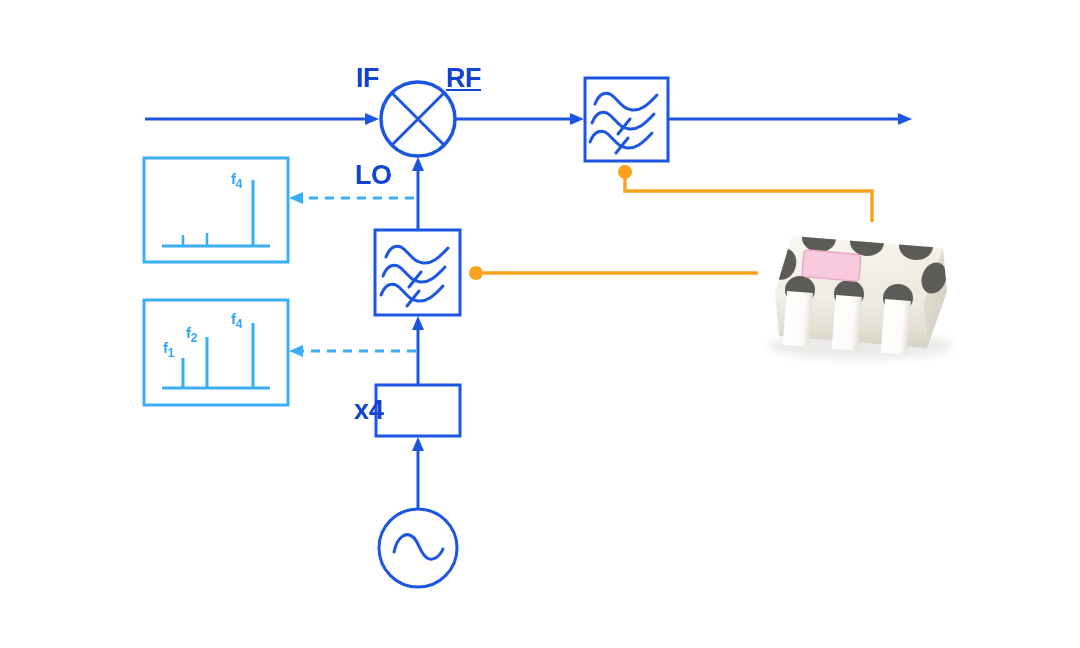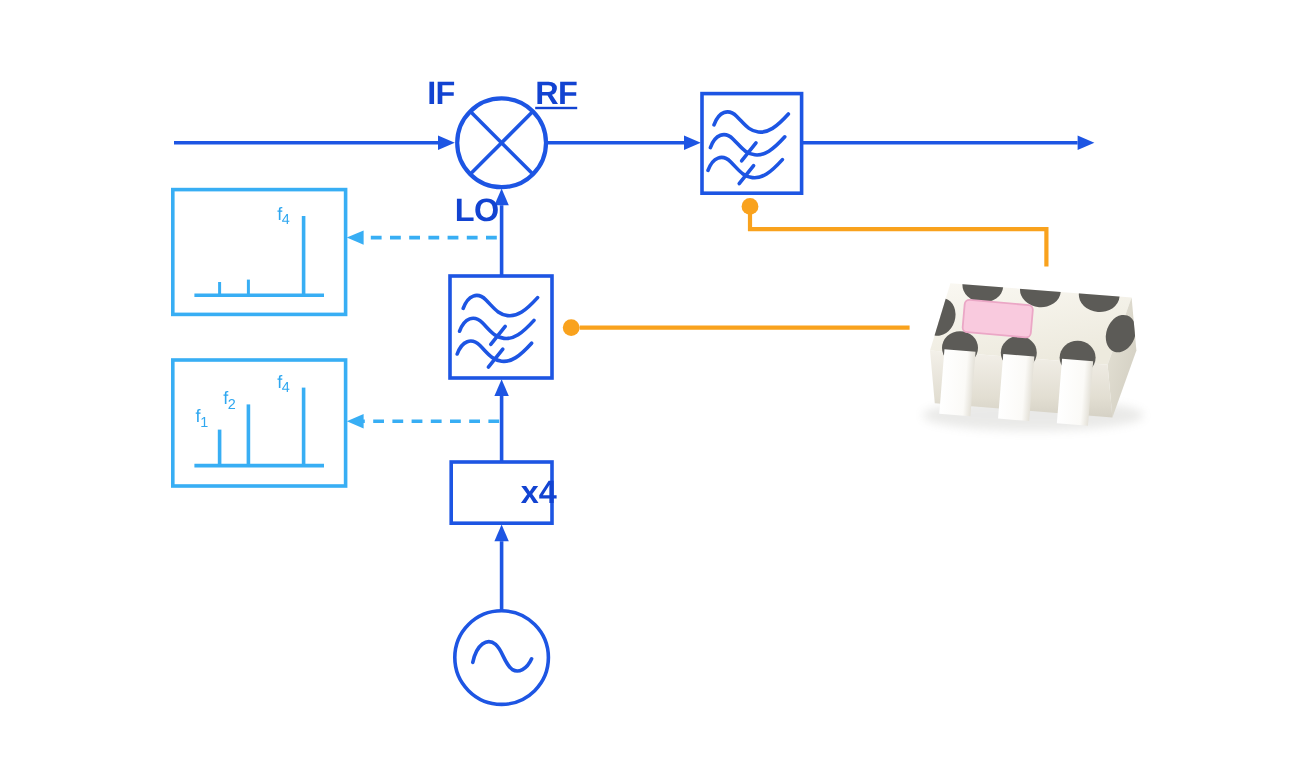--- a/index.html
+++ b/index.html
@@ -7,27 +7,27 @@
     width:1080px;height:648px;position:relative;background:#ffffff;
     font-family:"Liberation Sans","DejaVu Sans",sans-serif;overflow:hidden;
   }
   .stage{position:absolute;left:0;top:0;width:1080px;height:648px;}
   svg.diagram{position:absolute;left:0;top:0;}
   .lbl{
     position:absolute;font-weight:bold;color:#1243d1;
     font-size:27px;letter-spacing:-0.5px;line-height:1;
   }
   .f-label{
-    position:absolute;font-weight:normal;color:#2fa7f0;
+    position:absolute;font-weight:bold;color:#2fa7f0;
     font-size:15px;line-height:1;letter-spacing:-0.3px;
   }
   .f-label sub{font-size:12px;line-height:0;vertical-align:-4px;}
   .x4-wrap{
-    position:absolute;left:380px;top:385px;width:84px;height:51px;
-    display:flex;align-items:center;justify-content:flex-end;
+    position:absolute;left:354px;top:385px;width:84px;height:51px;
+    display:flex;align-items:center;justify-content:flex-start;
   }
   .x4-wrap .x4-text{
     font-weight:bold;color:#1243d1;font-size:27px;line-height:1;
   }
 </style>
 </head>
 <body>
 
 <div class="stage">
 
@@ -165,21 +165,21 @@
       <rect x="71" y="74" width="26" height="54" transform="rotate(4.6 84 74)"></rect>
       <rect x="120" y="78" width="26" height="54" transform="rotate(4.6 133 78)"></rect>
     </g>
 
     <rect x="38" y="30" width="57" height="27" rx="4" transform="rotate(5 66 43)" fill="#f9cade" stroke="#eba7c6" stroke-width="1.5"></rect>
   </g>
 </svg>
 
 <div class="lbl" style="left:356px;top:65px;">IF</div>
 <div class="lbl" style="left:446px;top:65px;text-decoration:underline;">RF</div>
-<div class="lbl" style="left:355px;top:162px;margin-left:24px;">LO</div>
+<div class="lbl" style="left:355px;top:162px;">LO</div>
 
 <div class="x4-wrap">
   <span class="x4-text">x4</span>
 </div>
 
 <div class="f-label" style="left:231px;top:171px;"><span>f</span><sub>4</sub></div>
 
 <div class="f-label" style="left:163px;top:340px;text-align:center;"><span>f</span><sub>1</sub></div>
 
 <div class="f-label" style="left:186px;top:325px;text-align:center;"><span>f</span><sub>2</sub></div>

